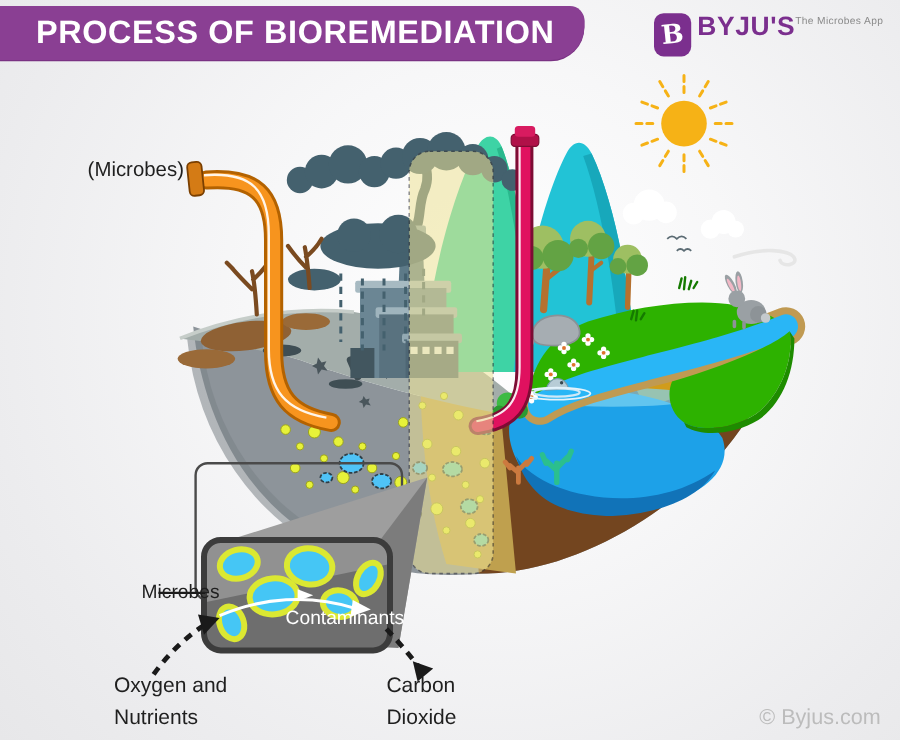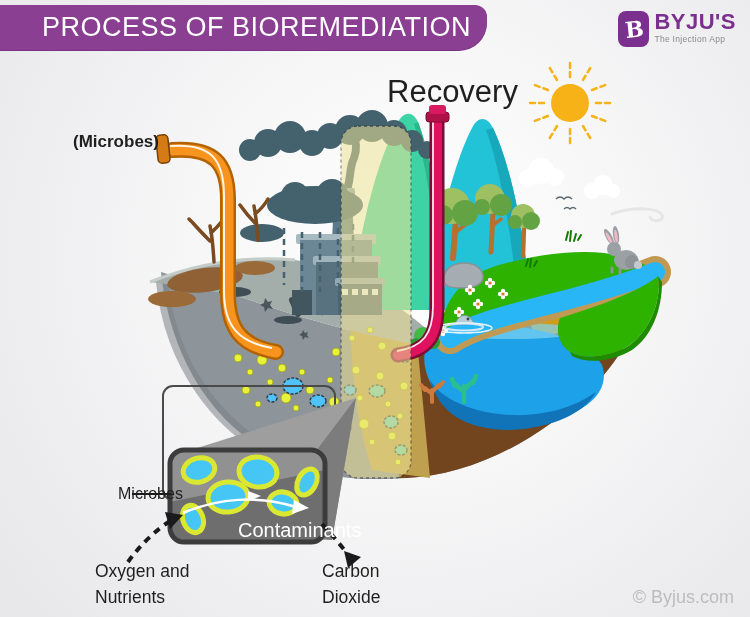--- a/index.html
+++ b/index.html
@@ -10,39 +10,39 @@
   }
   .stage *{box-sizing:border-box;}
   
   .banner{
     position:absolute;left:0;top:5px;width:487px;height:45px;
     background:#8a3f93;border-radius:0 12px 28px 0;
     display:flex;align-items:center;padding-left:30px;
     box-shadow:0 1px 0 #7a3283;
   }
   .banner h1{
-    margin:12px;color:#ffffff;font-size:27px;font-weight:normal;letter-spacing:.5px;white-space:nowrap;
+    margin:0;color:#ffffff;font-size:27px;font-weight:bold;letter-spacing:.5px;white-space:nowrap;
   }
   
   .logo{position:absolute;right:14px;top:11px;display:flex;align-items:flex-start;gap:5px;cursor:pointer;}
   .logo-mark{
     width:31px;height:36px;background:#7b2f8e;border-radius:8px;
     display:flex;align-items:center;justify-content:center;
   }
   .logo-mark span{color:#ffffff;font-size:22px;font-weight:bold;transform:rotate(-6deg);font-family:"DejaVu Serif",serif;}
-  .logo-text{display:flex;flex-direction:column;line-height:1;}
+  .logo-text{display:flex;flex-direction:row;line-height:1;}
   .logo-brand{color:#7b2f8e;font-size:22px;font-weight:bold;letter-spacing:.5px;}
   .logo-tag{color:#8a8a8a;font-size:8.5px;margin-top:2px;letter-spacing:.3px;}
   
   .lbl{position:absolute;color:#1f1f1f;}
   .lbl-injection{left:56px;top:98px;font-size:31px;}
-  .lbl-injection-sub{left:73px;top:132px;font-size:17px;font-weight:bold;}
+  .lbl-injection-sub{left:73px;top:132px;font-size:17px;}
   .lbl-recovery{left:387px;top:74px;font-size:31px;}
   .lbl-microbes{left:70px;top:485px;font-size:16px;margin-left:48px;}
-  .lbl-contaminants{left:238px;top:519px;font-size:20px;color:#ffffff;text-align:right;}
+  .lbl-contaminants{left:238px;top:507px;font-size:16px;color:#ffffff;text-align:right;}
   .lbl-oxygen{left:95px;top:558px;width:110px;font-size:17.5px;line-height:26px;}
   .lbl-carbon{left:322px;top:558px;width:80px;font-size:17.5px;line-height:26px;}
   .copyright{position:absolute;right:16px;bottom:9px;font-size:18px;color:#bcbcbc;}
   svg{position:absolute;left:0;top:0;}
 </style>
 </head>
 <body>
 
 <div class="stage">
 
@@ -387,25 +387,24 @@
   <div class="banner">
     <h1>PROCESS OF BIOREMEDIATION</h1>
   </div>
 
   <div class="logo">
     <div class="logo-mark">
       <span>B</span>
     </div>
     <div class="logo-text">
       <span class="logo-brand">BYJU'S</span>
-      <span class="logo-tag">The Injection App</span>
+      <span class="logo-tag">The Microbes App</span>
     </div>
   </div>
 
   <div class="lbl lbl-injection-sub">(Microbes)</div>
-  <div class="lbl lbl-recovery">Recovery</div>
   <div class="lbl lbl-microbes">Microbes</div>
   <div class="lbl lbl-contaminants">Contaminants</div>
   <div class="lbl lbl-carbon">Carbon Dioxide</div>
   <div class="lbl lbl-oxygen">Oxygen and Nutrients</div>
 
   <div class="copyright">© Byjus.com</div>
 </div>
 
 </body></html>

